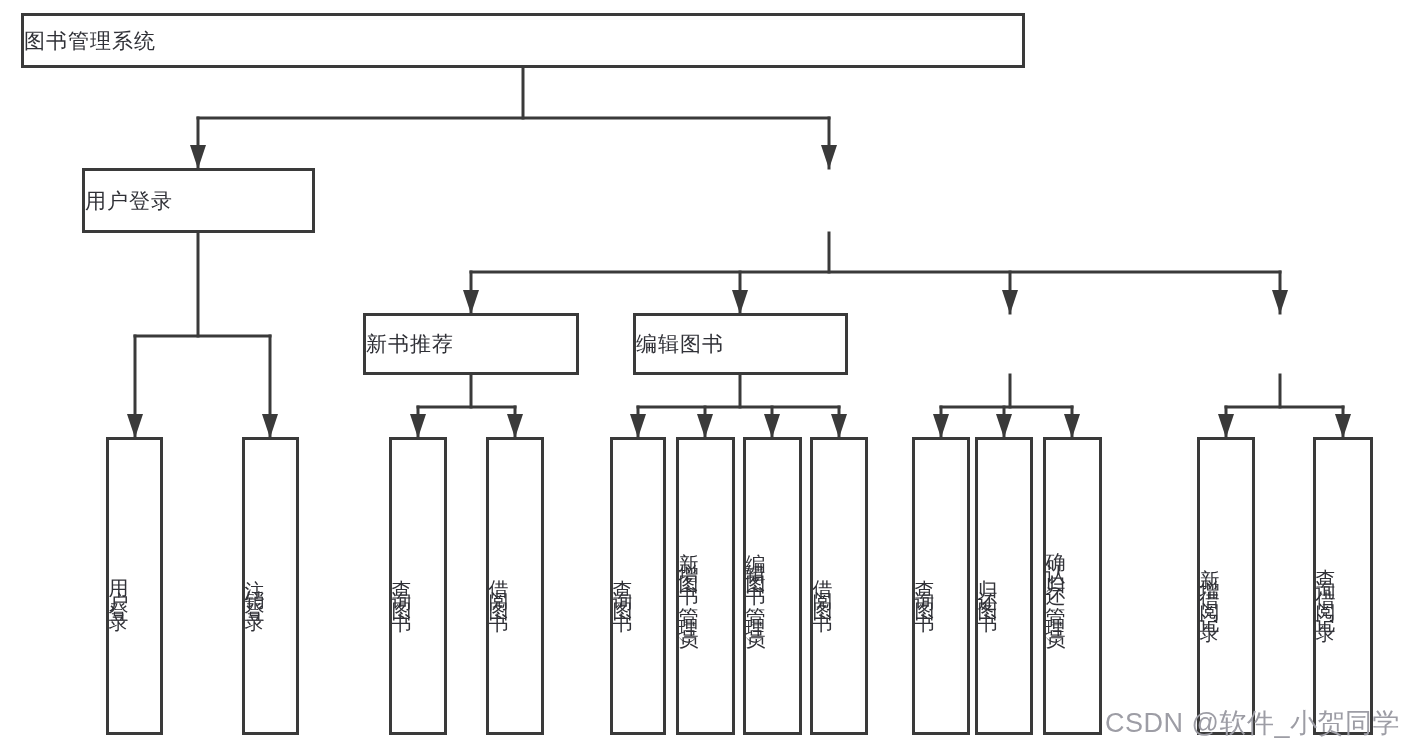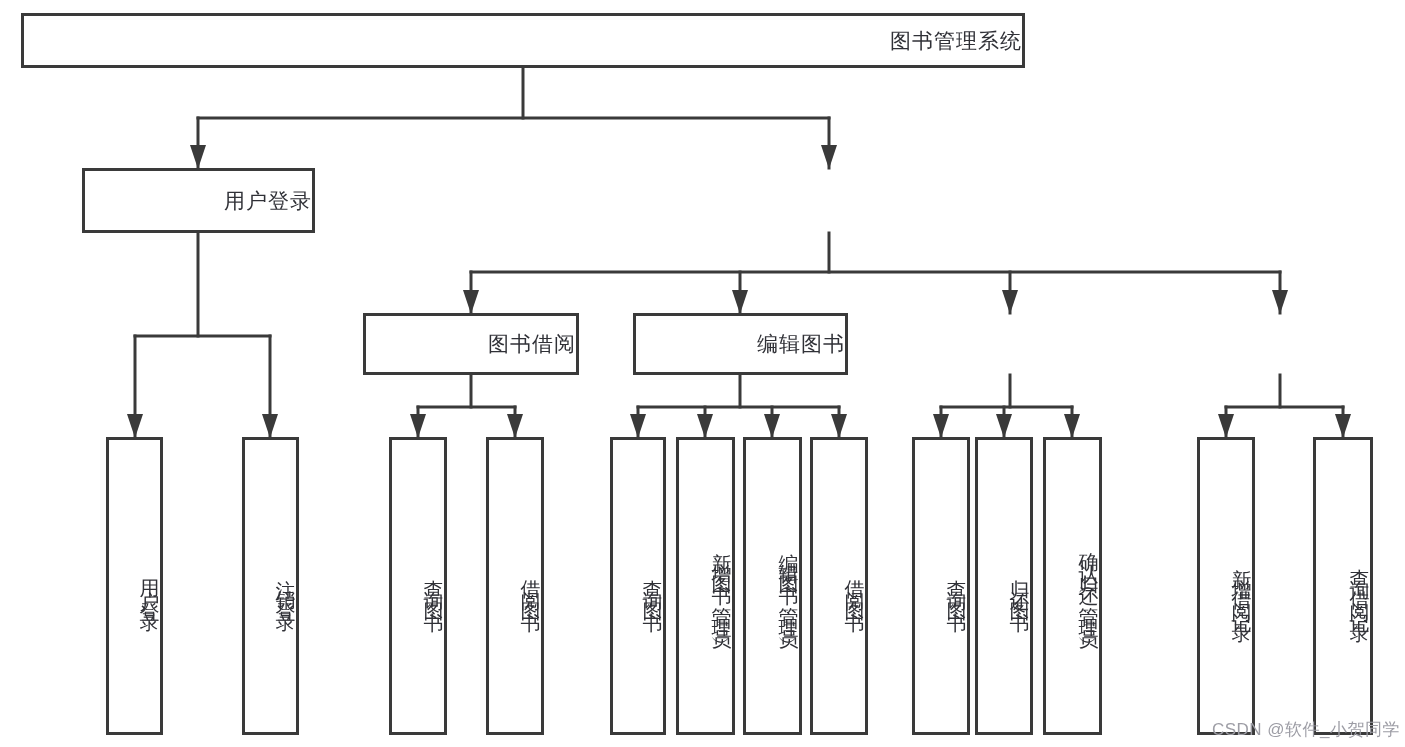--- a/index.html
+++ b/index.html
@@ -17,36 +17,36 @@
     left: 0; top: 0;
     width: 1405px; height: 747px;
   }
   .node {
     position: absolute;
     box-sizing: border-box;
     border: 3px solid #3a3a3a;
     background: #ffffff;
     display: flex;
     align-items: center;
-    justify-content: flex-end;
+    justify-content: flex-start;
   }
   .hnode { font-size: 21px; letter-spacing: 1px; }
   .vnode .vtext {
     writing-mode: vertical-lr;
     text-orientation: mixed;
     font-size: 20px;
     line-height: 1;
     letter-spacing: 11px;
     white-space: nowrap;
   }
   .watermark {
     position: absolute;
     right: 5px;
     bottom: 6px;
-    font-size: 17px;
+    font-size: 27px;
     color: #9d9da5;
     letter-spacing: 0.5px;
     pointer-events: none;
   }
 </style>
 </head>
 <body>
 
 <div class="canvas">
 
@@ -102,21 +102,21 @@
 
   <div class="node hnode" style="left:21px;top:13px;width:1004px;height:55px">
     <span>图书管理系统</span>
   </div>
 
   <div class="node hnode" style="left:82px;top:168px;width:233px;height:65px">
     <span>用户登录</span>
   </div>
 
   <div class="node hnode" style="left:363px;top:313px;width:216px;height:62px">
-    <span>图书借阅</span>
+    <span>新书推荐</span>
   </div>
   <div class="node hnode" style="left:633px;top:313px;width:215px;height:62px">
     <span>编辑图书</span>
   </div>
 
   <div class="node vnode" style="left:106px;top:437px;width:57px;height:298px">
     <span class="vtext">用户登录</span>
   </div>
   <div class="node vnode" style="left:242px;top:437px;width:57px;height:298px">
     <span class="vtext">注销登录</span>

